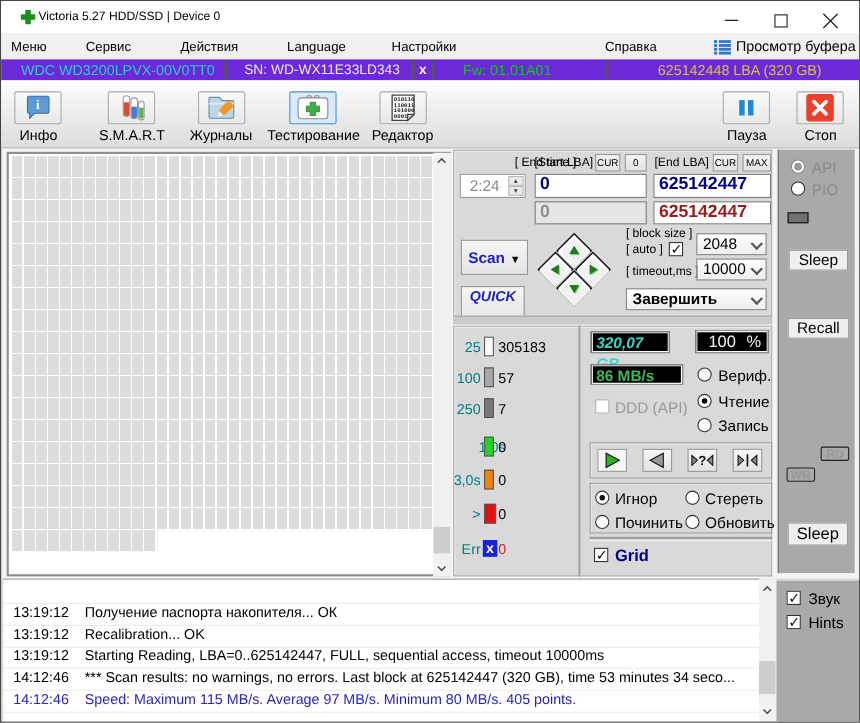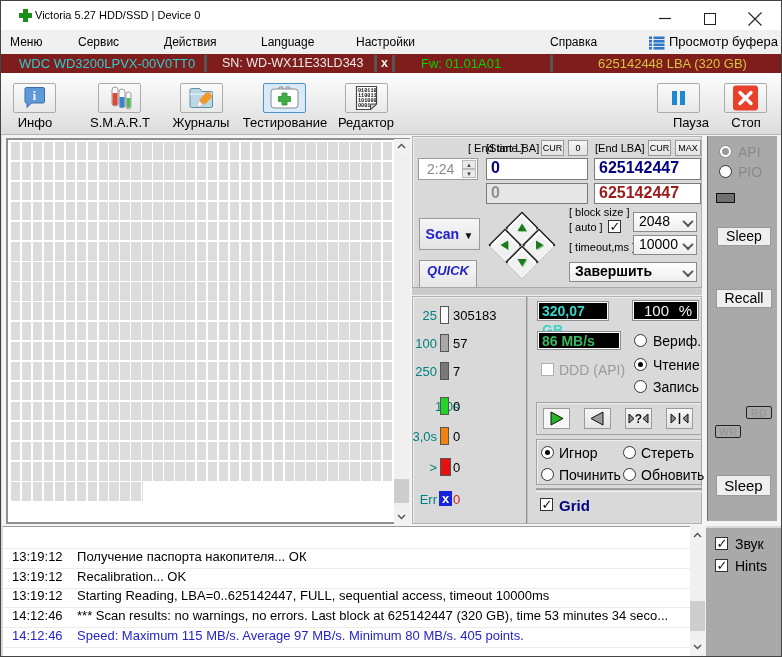--- a/index.html
+++ b/index.html
@@ -16,21 +16,21 @@
 .capbtn { top:0; height:29px; width:46px; text-align:center; color:#222; }
 #btn-min  { left:634px; }
 #btn-max  { left:680px; }
 #btn-close{ left:726px; }
 
 
 #menubar { left:0; top:29px; width:780px; height:24px; background:#f0f0f0; font-size:12px; color:#000; }
 #menubar span.mi { position:absolute; top:5px; }
 
 
-#devbar { left:0; top:53px; width:780px; height:19px; background:#7f1d1d; font-size:13px; }
+#devbar { left:0; top:53px; width:780px; height:19px; background:#6d28d9; font-size:13px; }
 #devbar .t { position:absolute; top:2px; white-space:nowrap; }
 #devbar .sep { position:absolute; top:1px; width:1px; height:17px; background:#555; }
 
 
 #toolbar { left:0; top:72px; width:780px; height:62px; background:linear-gradient(#fdfdfd,#e9e9e9 60%,#dcdcdc); border-bottom:1px solid #b5b5b5; }
 .tbtn { position:absolute; top:10px; width:43px; height:30px; background:linear-gradient(#fafafa,#e8e8e8); border:1px solid #ababab; border-radius:2px; }
 .tlabel { position:absolute; top:42px; font-size:13px; color:#000; text-align:center; white-space:nowrap; }
 
 
 #gridpanel { left:5px; top:137px; width:404px; height:386px; background:#fff; border:2px solid #8f8f8f; }
@@ -187,21 +187,21 @@
      </g>
    </svg>
  </div>
  <div class="tlabel" style="left:333px;width:64px;">Редактор</div>
  <div class="tbtn" style="left:656px;">
    <svg width="41" height="28" viewBox="0 0 41 28">
      <rect x="14" y="7" width="5" height="14" fill="#1e88d2"></rect>
      <rect x="22" y="7" width="5" height="14" fill="#1e88d2"></rect>
    </svg>
  </div>
- <div class="tlabel" style="left:656px;width:44px;margin-left:12px;">Пауза</div>
+ <div class="tlabel" style="left:656px;width:44px;">Пауза</div>
  <div class="tbtn" style="left:723px;">
    <svg width="41" height="28" viewBox="0 0 41 28">
      <rect x="8" y="1.5" width="25" height="25" rx="3" fill="#e8402a"></rect>
      <path d="M15 8.5 L26 19.5 M26 8.5 L15 19.5" stroke="#fff" stroke-width="3.4" stroke-linecap="round"></path>
    </svg>
  </div>
  <div class="tlabel" style="left:723px;width:44px;">Стоп</div>
 </div>
 
 <div class="abs" style="left:1px;top:134px;width:780px;height:391px;background:#f4f4f4;"></div>
@@ -298,21 +298,21 @@
  <div class="leg-cnt" style="left:41px;top:293px;">0</div>
  <div class="leg-lab" style="left:0px;top:324px;">&gt;</div>
  <div class="leg-block" style="left:28px;top:322px;width:11px;background:#e31212;"></div>
  <div class="leg-cnt" style="left:41px;top:324px;">0</div>
  <div class="leg-lab" style="left:0px;top:356px;">Err</div>
  <div class="leg-block" style="left:27px;top:355px;width:13px;height:15px;background:#1822dd;border-color:#1822dd;color:#fff;font-weight:bold;font-size:13px;text-align:center;line-height:14px;">x</div>
  <div class="leg-cnt" style="left:41px;top:356px;color:#cc2222;">0</div>
 
  <div style="position:absolute;left:114px;top:160px;width:2px;height:228px;background:#bbb;border-left:1px solid #999;"></div>
 
- <div class="lcd" style="left:125px;top:165px;width:72px;height:20px;color:#35d5c8;line-height:19px;">320,07 GB</div>
+ <div class="lcd" style="left:125px;top:165px;width:72px;height:20px;color:#35d5c8;line-height:19px;font-style:italic;">320,07 GB</div>
  <div class="lcd" style="left:220px;top:164px;width:67px;height:21px;color:#f2f2f2;font-weight:normal;font-size:15px;line-height:20px;padding-left:11px;">100<span style="float:right;margin-right:6px;">%</span></div>
  <div class="lcd" style="left:125px;top:195px;width:84px;height:19px;color:#3cb85c;line-height:18px;">86 MB/s</div>
  <div class="check" style="left:129px;top:227px;border-color:#b0b0b0;"></div>
  <div class="rlabel" style="left:147px;top:226px;color:#9a9a9a;">DDD (API)</div>
  <div class="radio" style="left:222px;top:198px;"></div>
  <div class="rlabel" style="left:241px;top:197px;">Вериф.</div>
  <div class="radio sel" style="left:222px;top:222px;"></div>
  <div class="rlabel" style="left:241px;top:221px;">Чтение</div>
  <div class="radio" style="left:222px;top:244px;"></div>
  <div class="rlabel" style="left:241px;top:243px;">Запись</div>

